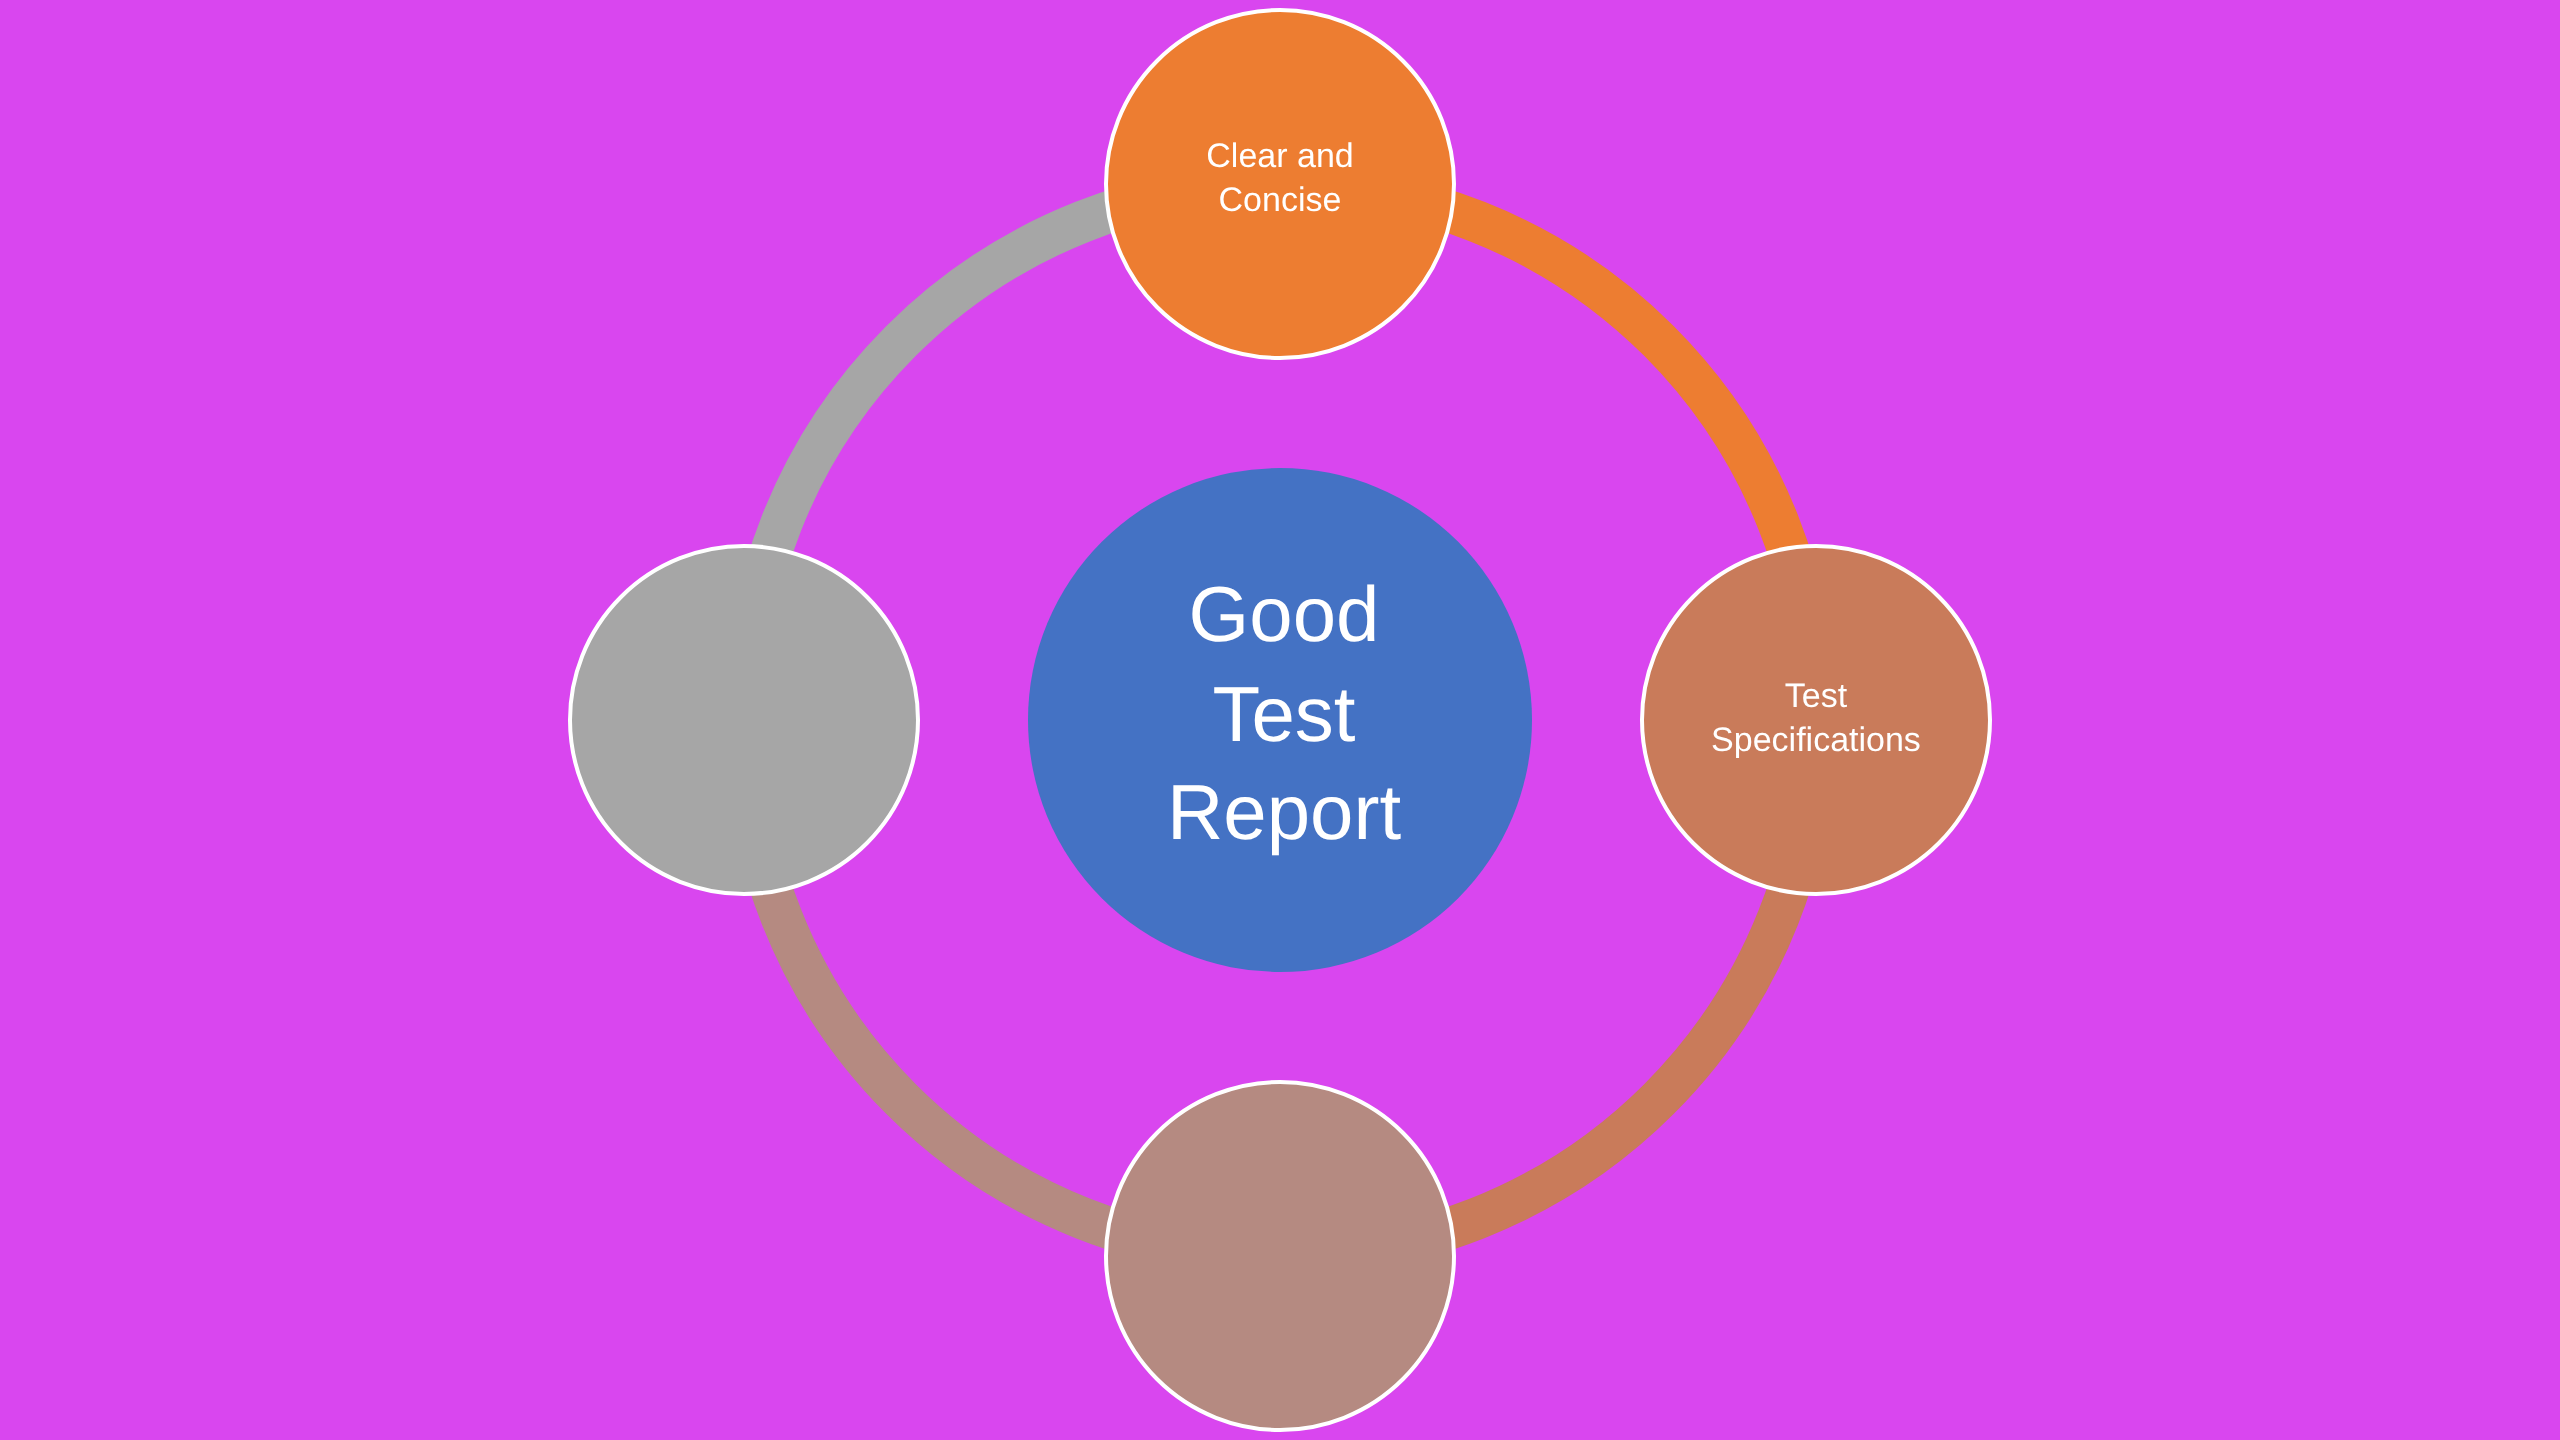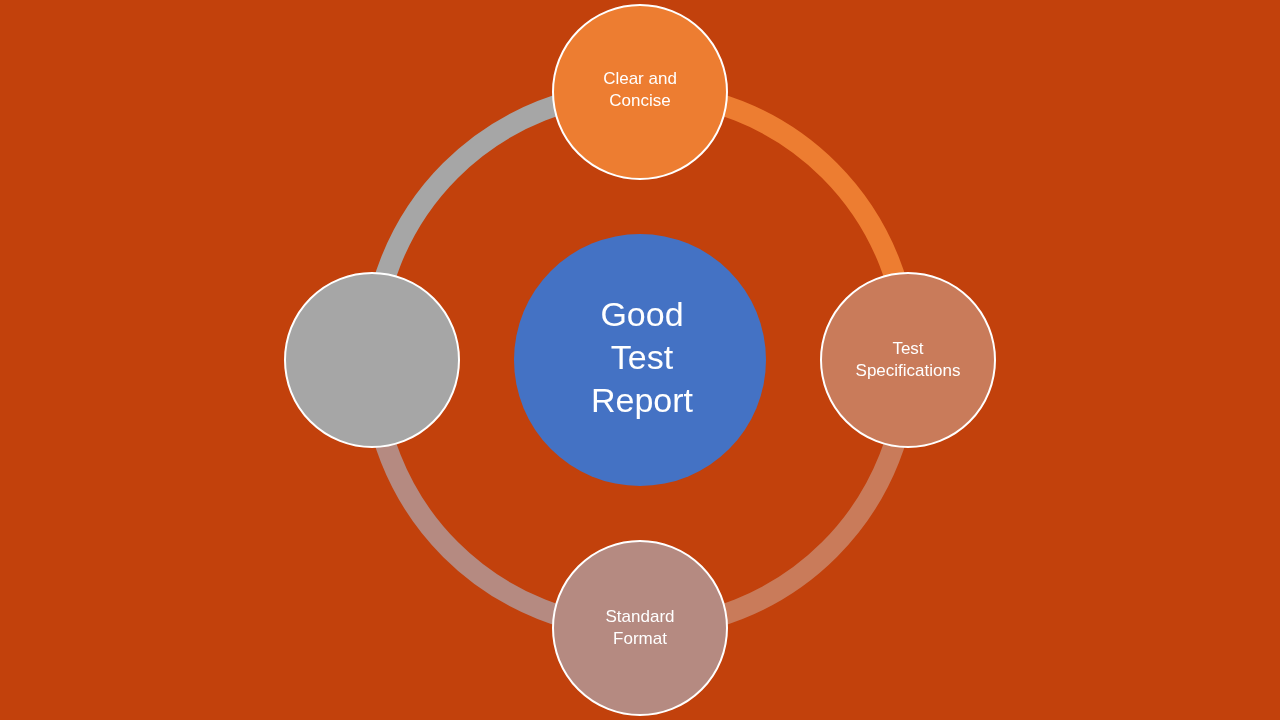--- a/index.html
+++ b/index.html
@@ -5,21 +5,21 @@
   html, body {
     margin: 0;
     padding: 0;
     background: #ffffff;
     font-family: "Liberation Sans", sans-serif;
   }
   .canvas {
     position: relative;
     width: 1280px;
     height: 720px;
-    background: #c2410c;
+    background: #d946ef;
     overflow: hidden;
   }
   .diagram-svg {
     position: absolute;
     left: 0;
     top: 0;
     width: 1280px;
     height: 720px;
   }
   .ring-arc {
@@ -41,21 +41,21 @@
     font-size: 17px;
     line-height: 1.32;
     white-space: pre-line;
     pointer-events: none;
   }
   .center-label {
     position: absolute;
     transform: translate(-50%, -50%);
     text-align: center;
     color: #ffffff;
-    font-size: 34px;
+    font-size: 39px;
     line-height: 1.27;
     white-space: pre-line;
     pointer-events: none;
   }
 </style>
 </head>
 <body>
 
 <div class="canvas">
 
@@ -73,21 +73,19 @@
 
     <circle class="center-circle" cx="640" cy="360" r="126" fill="#4472C4"></circle>
   </svg>
 
   <div class="node-label" style="left:640px; top:90px; width:150px;">Clear and
 Concise</div>
 
   <div class="node-label" style="left:908px; top:360px; width:160px;">Test
 Specifications</div>
 
-  <div class="node-label" style="left:640px; top:628px; width:150px;">Standard
-Format</div>
 
 
   <div class="center-label" style="left:642px; top:358px; width:240px;">Good
 Test
 Report</div>
 
 </div>
 
 </body></html>

